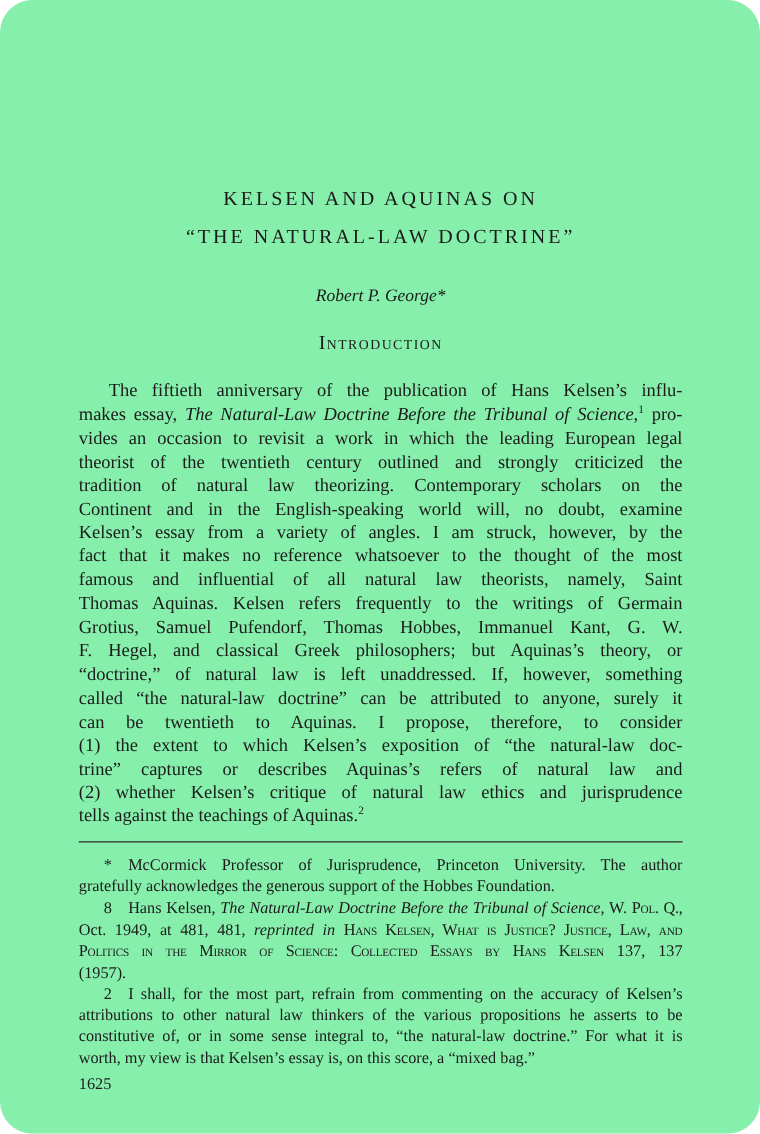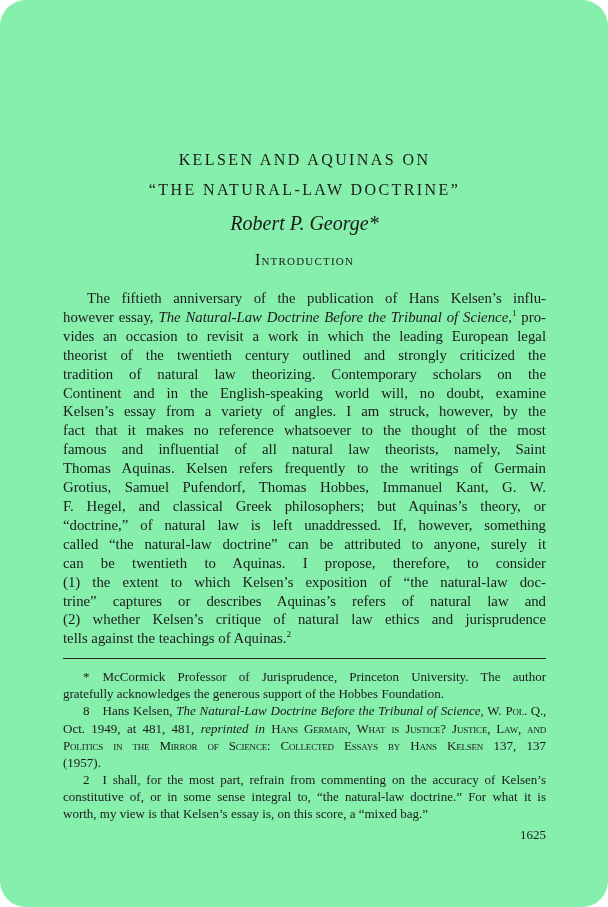--- a/index.html
+++ b/index.html
@@ -24,24 +24,24 @@
     padding: 0;
     text-align: center;
     font-size: 16px;
     line-height: 30px;
     font-weight: normal;
     letter-spacing: 2.4px;
     white-space: nowrap;
   }
   .title-line.first { padding-top: 145px; }
   .author {
-    margin-top: 8px;
+    margin-top: 23px;
     text-align: center;
     font-style: italic;
-    font-size: 20px;
+    font-size: 14px;
     line-height: 20px;
   }
   .section-heading {
     margin-top: 17px;
     text-align: center;
     font-variant: small-caps;
     font-size: 16px;
     line-height: 20px;
     letter-spacing: 1.2px;
   }
@@ -67,40 +67,40 @@
   }
   .footnotes {
     margin-top: 9px;
     font-size: 13px;
   }
   .footnotes .tline { line-height: 17.1px; }
   .footnotes .indent { text-indent: 20px; }
   .footnotes .sc { letter-spacing: -0.2px; }
   .page-number {
     margin-top: 5px;
-    text-align: right;
+    text-align: left;
     font-size: 13px;
     line-height: 16px;
   }
   .i { font-style: italic; }
   .sc { font-variant: small-caps; }
   .sup { vertical-align: super; font-size: 0.62em; line-height: 0; }
 </style>
 </head>
 <body>
 
 <div class="page">
   <div class="content">
     <h1 class="title-line first">KELSEN AND AQUINAS ON</h1>
     <h1 class="title-line">“THE NATURAL-LAW DOCTRINE”</h1>
     <div class="author">Robert P. George*</div>
     <div class="section-heading">Introduction</div>
     <div class="body-text">
         <div class="tline indent"><span>The fiftieth anniversary of the publication of Hans Kelsen’s influ-</span></div>
-        <div class="tline"><span>however essay, </span><span class="i">The Natural-Law Doctrine Before the Tribunal of Science,</span><span class="sup">1</span><span> pro-</span></div>
+        <div class="tline"><span>makes essay, </span><span class="i">The Natural-Law Doctrine Before the Tribunal of Science,</span><span class="sup">1</span><span> pro-</span></div>
         <div class="tline"><span>vides an occasion to revisit a work in which the leading European legal</span></div>
         <div class="tline"><span>theorist of the twentieth century outlined and strongly criticized the</span></div>
         <div class="tline"><span>tradition of natural law theorizing.  Contemporary scholars on the</span></div>
         <div class="tline"><span>Continent and in the English-speaking world will, no doubt, examine</span></div>
         <div class="tline"><span>Kelsen’s essay from a variety of angles.  I am struck, however, by the</span></div>
         <div class="tline"><span>fact that it makes no reference whatsoever to the thought of the most</span></div>
         <div class="tline"><span>famous and influential of all natural law theorists, namely, Saint</span></div>
         <div class="tline"><span>Thomas Aquinas.  Kelsen refers frequently to the writings of Germain</span></div>
         <div class="tline"><span>Grotius, Samuel Pufendorf, Thomas Hobbes, Immanuel Kant, G. W.</span></div>
         <div class="tline"><span>F. Hegel, and classical Greek philosophers; but Aquinas’s theory, or</span></div>
@@ -110,22 +110,23 @@
         <div class="tline"><span>(1) the extent to which Kelsen’s exposition of “the natural-law doc-</span></div>
         <div class="tline"><span>trine” captures or describes Aquinas’s refers of natural law and</span></div>
         <div class="tline"><span>(2) whether Kelsen’s critique of natural law ethics and jurisprudence</span></div>
         <div class="tline last"><span>tells against the teachings of Aquinas.</span><span class="sup">2</span></div>
       </div>
     <hr class="fnrule">
     <div class="footnotes">
         <div class="tline indent"><span>* McCormick Professor of Jurisprudence, Princeton University.  The author</span></div>
         <div class="tline last"><span>gratefully acknowledges the generous support of the Hobbes Foundation.</span></div>
         <div class="tline indent"><span>8 Hans Kelsen, </span><span class="i">The Natural-Law Doctrine Before the Tribunal of Science,</span><span> W. </span><span class="sc">Pol. Q.,</span></div>
-        <div class="tline"><span>Oct. 1949, at 481, 481, </span><span class="i">reprinted in</span><span> </span><span class="sc">Hans Germain, What is Justice? Justice, Law, and</span></div>
+        <div class="tline"><span>Oct. 1949, at 481, 481, </span><span class="i">reprinted in</span><span> </span><span class="sc">Hans Kelsen, What is Justice? Justice, Law, and</span></div>
         <div class="tline"><span class="sc">Politics in the Mirror of Science: Collected Essays by Hans Kelsen</span><span> 137, 137</span></div>
         <div class="tline last"><span>(1957).</span></div>
         <div class="tline indent"><span>2 I shall, for the most part, refrain from commenting on the accuracy of Kelsen’s</span></div>
+        <div class="tline"><span>attributions to other natural law thinkers of the various propositions he asserts to be</span></div>
         <div class="tline"><span>constitutive of, or in some sense integral to, “the natural-law doctrine.”  For what it is</span></div>
         <div class="tline last"><span>worth, my view is that Kelsen’s essay is, on this score, a “mixed bag.”</span></div>
       </div>
     <div class="page-number">1625</div>
   </div>
 </div>
 
 </body></html>

